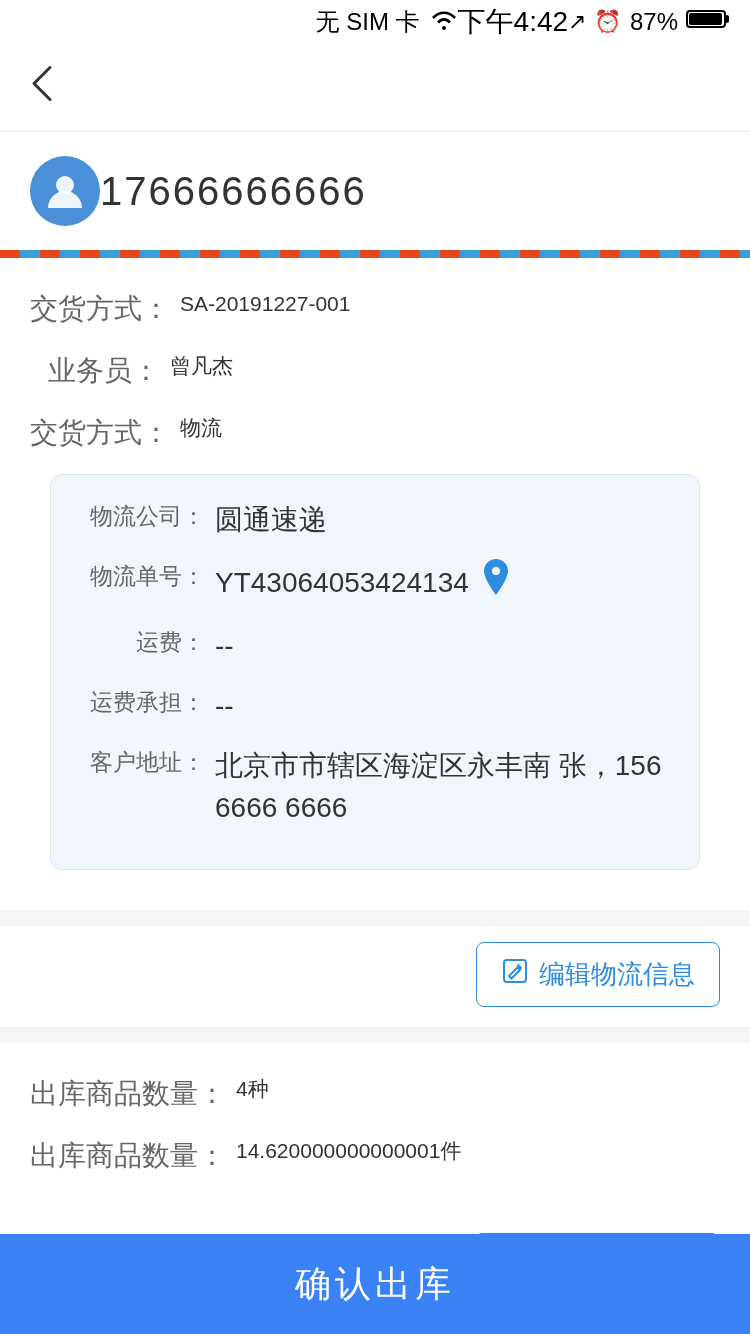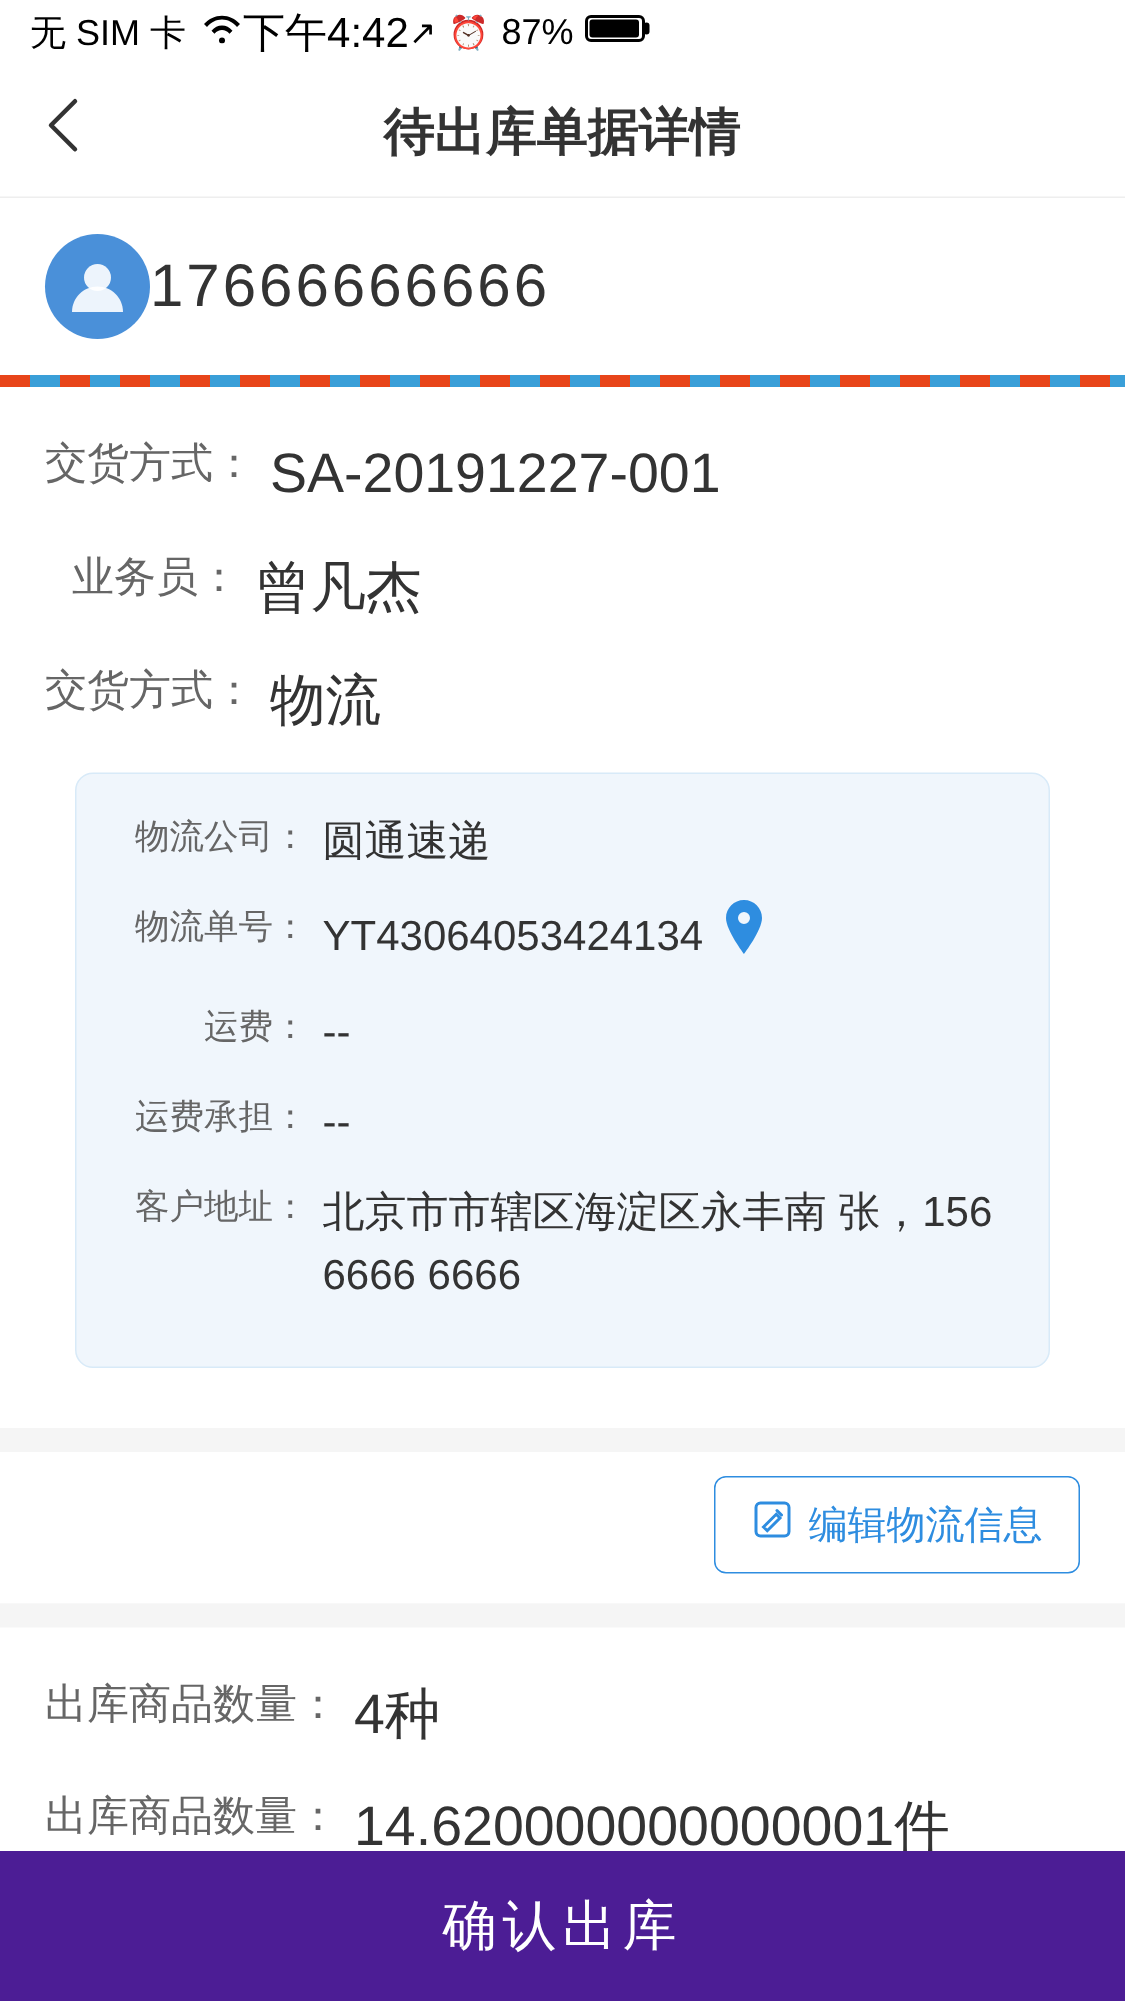--- a/index.html
+++ b/index.html
@@ -13,21 +13,21 @@
       font-size: 28px;
     }
 
     
     .status-bar {
       width: 750px;
       height: 44px;
       background: #fff;
       display: flex;
       align-items: center;
-      justify-content: flex-start;
+      justify-content: flex-end;
       padding: 0 20px;
       font-size: 24px;
       color: #000;
     }
     .status-left { display: flex; align-items: center; gap: 10px; }
     .status-center { font-size: 28px; font-weight: 500; }
     .status-right { display: flex; align-items: center; gap: 8px; font-size: 24px; }
 
     
     .nav-bar {
@@ -111,21 +111,21 @@
       color: #666;
       font-size: 28px;
       min-width: 140px;
       text-align: right;
       flex-shrink: 0;
       padding-right: 10px;
       line-height: 1.5;
     }
     .info-value {
       color: #333;
-      font-size: 37px;
+      font-size: 21px;
       line-height: 1.5;
       flex: 1;
     }
 
     
     .logistics-card {
       background: #f0f6fc;
       border-radius: 12px;
       padding: 24px 24px;
       margin: 0 20px 20px 20px;
@@ -213,21 +213,21 @@
       cursor: pointer;
       background: #fff;
     }
 
     
     .confirm-btn-area {
       position: fixed;
       bottom: 0;
       width: 750px;
       height: 100px;
-      background: #4c1d95;
+      background: #3b82f6;
       display: flex;
       align-items: center;
       justify-content: center;
       cursor: pointer;
     }
     .confirm-btn-text {
       color: #fff;
       font-size: 36px;
       font-weight: 500;
       letter-spacing: 4px;
@@ -261,21 +261,20 @@
     </span>
   </div>
 </div>
 
 <div class="nav-bar">
   <div class="nav-back">
     <svg width="24" height="40" viewBox="0 0 24 40">
       <polyline points="20,4 4,20 20,36" fill="none" stroke="#333" stroke-width="3" stroke-linecap="round" stroke-linejoin="round"></polyline>
     </svg>
   </div>
-  <span class="nav-title">待出库单据详情</span>
 </div>
 
 <div class="content">
 
   <div class="user-section">
     <div class="user-avatar">
       <svg viewBox="0 0 42 42" fill="none" xmlns="http://www.w3.org/2000/svg">
         <circle cx="21" cy="15" r="9" fill="white" opacity="0.9"></circle>
         <path d="M4 38c0-9.4 7.6-17 17-17s17 7.6 17 17" fill="white" opacity="0.9"></path>
       </svg>

